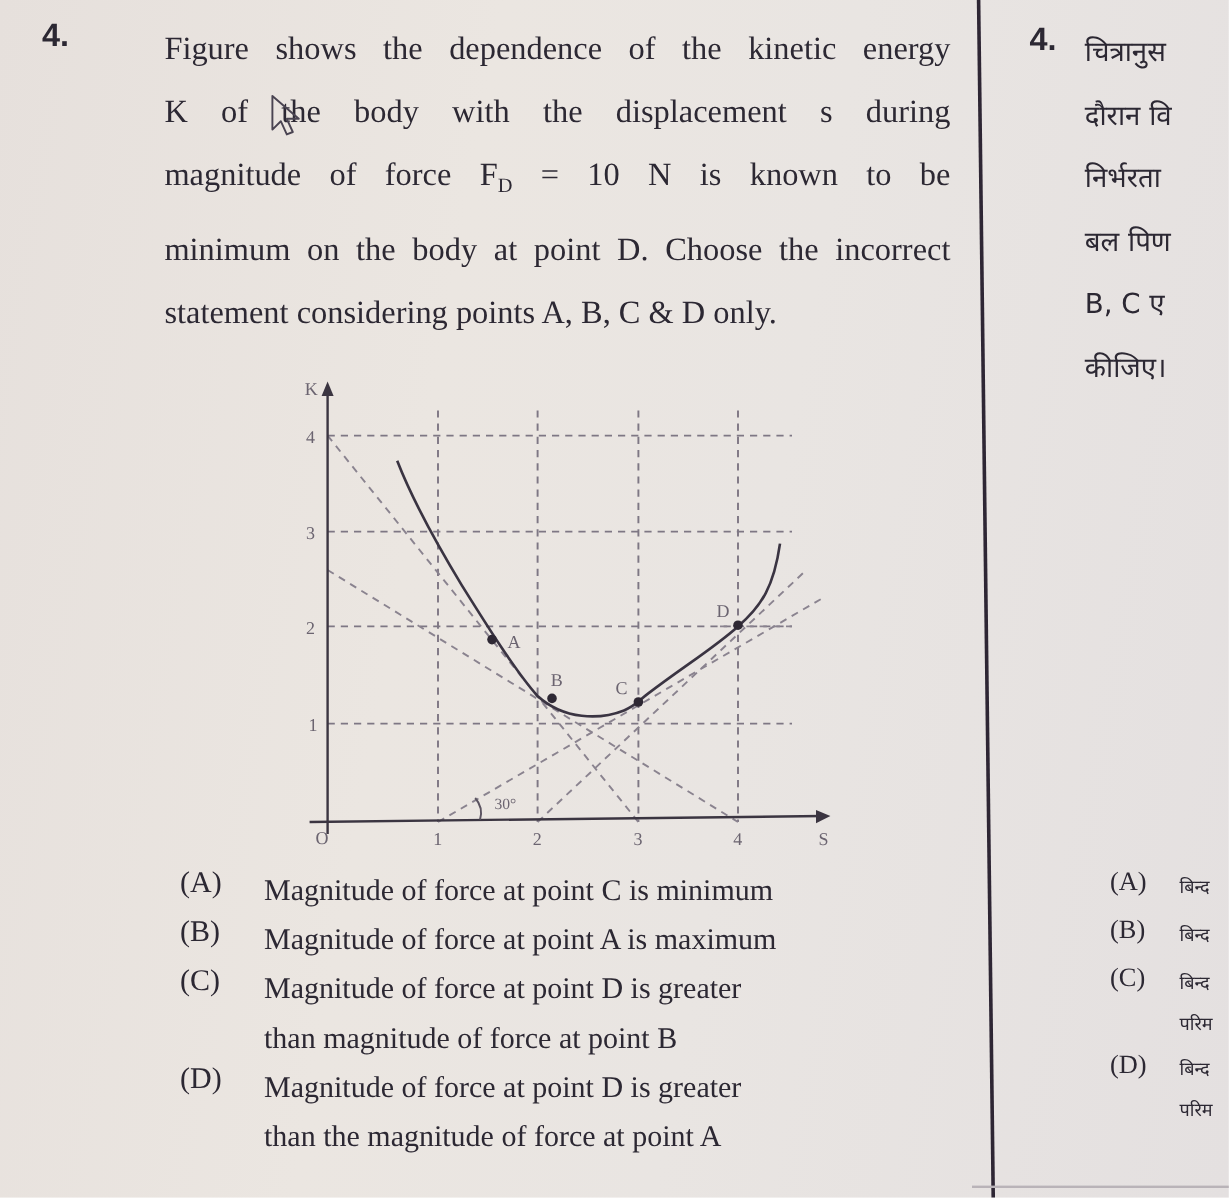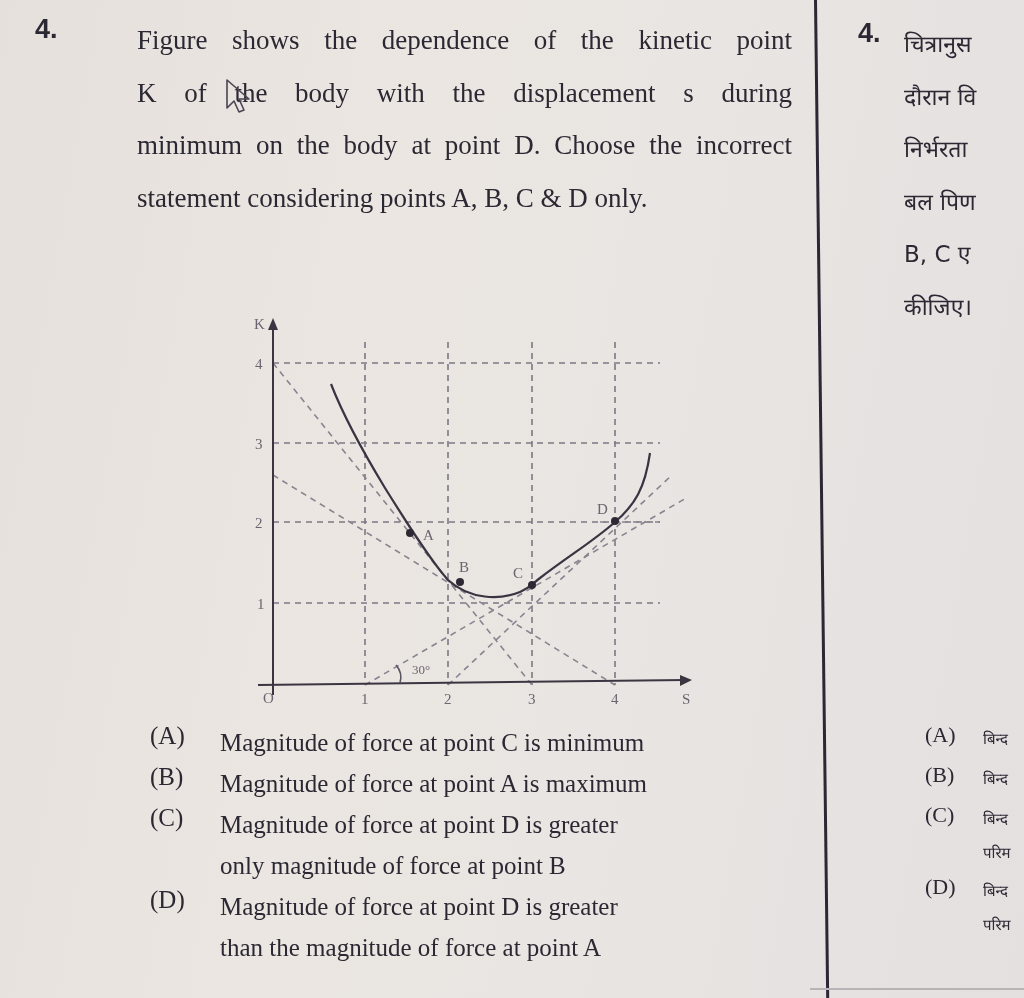--- a/index.html
+++ b/index.html
@@ -30,22 +30,23 @@
   .bottom-edge { position:absolute; left:810px; top:988px; width:214px; height:2px; background:#b9b3b8; }
 </style>
 </head>
 <body>
 
 <div class="page">
 
   <div class="qnum" style="left:35px; top:14px;">4.</div>
 
   <div class="stem">
-    <span class="line">Figure shows the dependence of the kinetic point</span>
+    <span class="line">Figure shows the dependence of the kinetic energy</span>
     <span class="line">K of the body with the displacement s during</span>
+    <span class="line"><span>magnitude of force F</span><sub>D</sub><span> = 10 N is known to be</span></span>
     <span class="line">minimum on the body at point D. Choose the incorrect</span>
     <span class="line last">statement considering points A, B, C &amp; D only.</span>
   </div>
 
   <svg class="cursor" width="36" height="40" viewBox="0 0 36 40">
     <path d="M2 2 L2 30 L9 23 L14 34 L19 32 L14 21 L24 21 Z" fill="none" stroke="#4a4452" stroke-width="1.6" stroke-linejoin="round"></path>
   </svg>
 
   <svg class="chart" width="470" height="400" viewBox="230 310 470 400">
     <g stroke="#7e7784" stroke-width="1.6" stroke-dasharray="6 5" fill="none">
@@ -110,21 +111,21 @@
     <div class="opt">
       <span class="lbl">(B)</span>
       <span class="txt">
           <span class="l">Magnitude of force at point A is maximum</span>
         </span>
     </div>
     <div class="opt">
       <span class="lbl">(C)</span>
       <span class="txt">
         <span class="l">Magnitude of force at point D is greater</span>
-        <span class="l">only magnitude of force at point B</span>
+        <span class="l">than magnitude of force at point B</span>
       </span>
     </div>
     <div class="opt">
       <span class="lbl">(D)</span>
       <span class="txt">
         <span class="l">Magnitude of force at point D is greater</span>
         <span class="l">than the magnitude of force at point A</span>
       </span>
     </div>
   </div>

